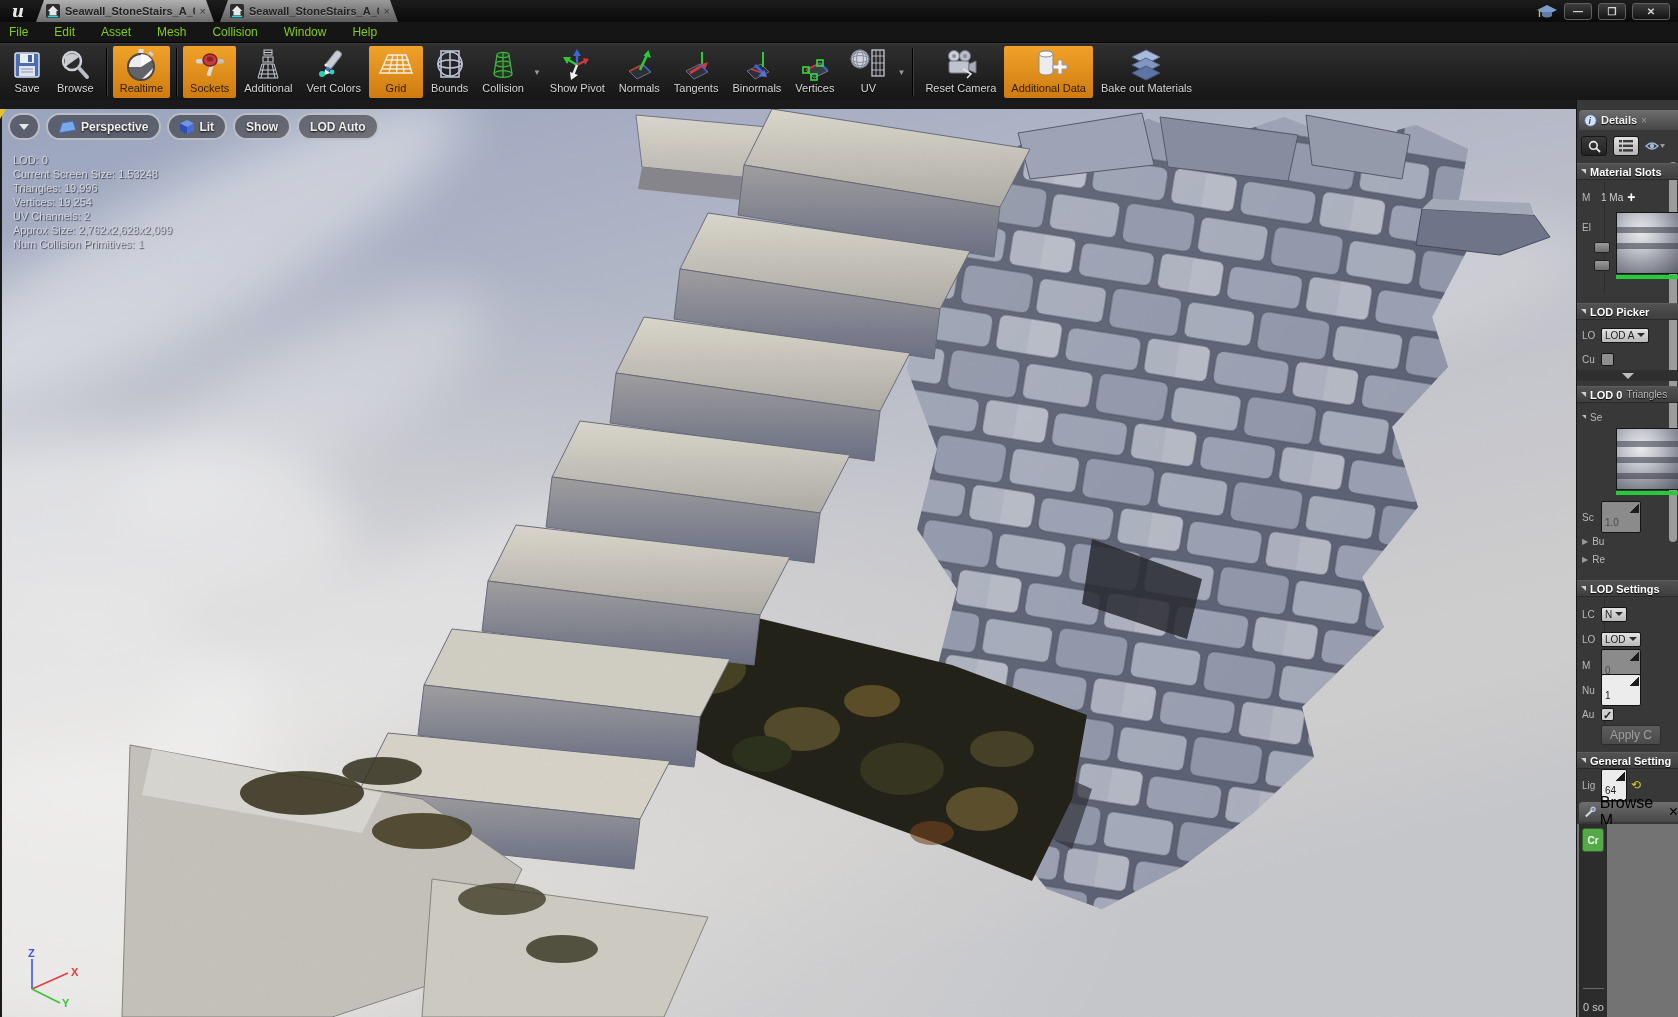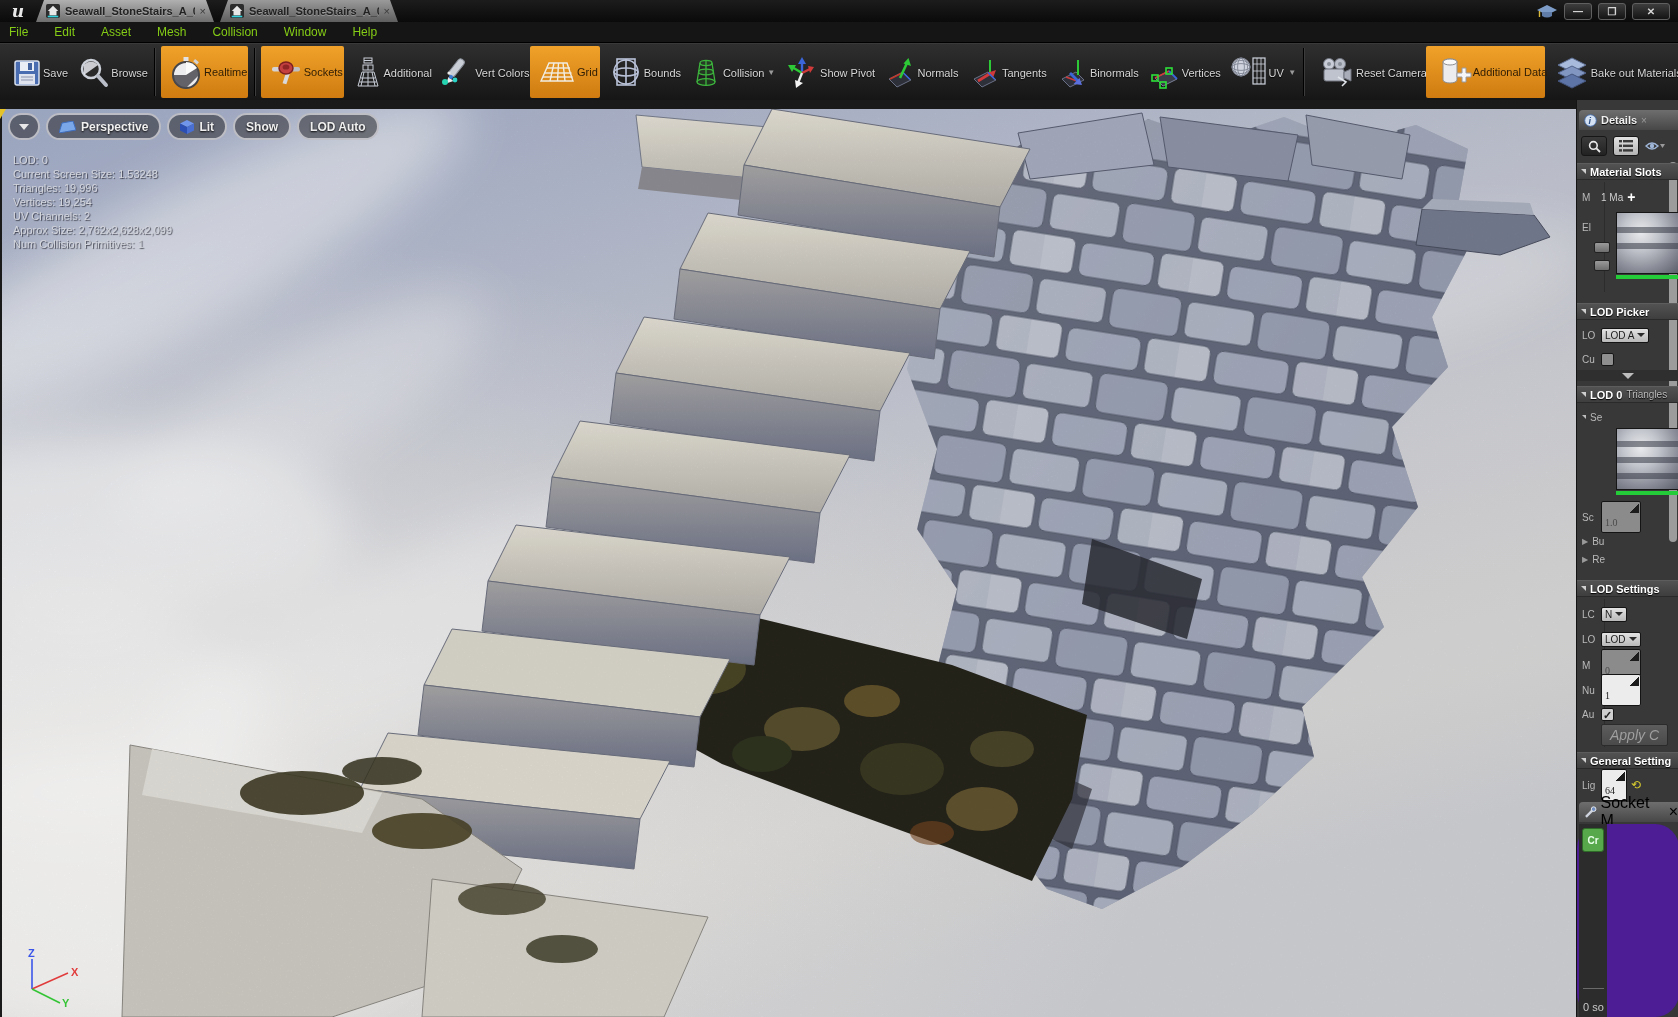--- a/index.html
+++ b/index.html
@@ -28,21 +28,21 @@
 
   
   .menubar { position:absolute; left:0; top:22px; width:100%; height:21px; background:#151515;
              display:flex; align-items:center; gap:26px; padding-left:9px; border-bottom:1px solid #000; }
   .menu-item { color:#84cc16; font-size:12px; }
 
   
   .toolbar { position:absolute; left:0; top:43px; width:100%; height:57px;
              background:linear-gradient(#2f2f2f,#161616); border-top:1px solid #3a3a3a;
              display:flex; align-items:stretch; padding-left:4px; }
-  .tbtn { display:flex; flex-direction:row; align-items:center; justify-content:flex-start;
+  .tbtn { display:flex; flex-direction:column; align-items:center; justify-content:flex-start;
           padding:3px 7px 1px; min-width:44px; }
   .tbtn .ticon { height:36px; display:flex; align-items:center; justify-content:center; }
   .tbtn .tlabel { font-size:11px; color:#d6d6d6; white-space:nowrap; margin-top:-1px;
                   text-shadow:0 1px 1px #000; }
   .tbtn.active { background:linear-gradient(#f0a22a,#cf7b10); border-radius:2px; margin:2px 1px; padding:1px 7px 0; }
   .tbtn.active .tlabel { color:#2e1d05; text-shadow:none; }
   .tsep { width:1px; background:#000; box-shadow:1px 0 0 #3c3c3c; margin:4px 5px; }
   .tdrop { color:#9a9a9a; font-size:8px; align-self:center; margin:0 2px; }
 
   
@@ -85,46 +85,46 @@
   .shdr .sub { font-weight:normal; color:#b9b9b9; font-size:10px; }
 
   .prow { position:absolute; left:5px; width:100px; height:18px; display:flex; align-items:center; gap:4px;
           color:#b9b9b9; font-size:10px; }
   .plabel { width:15px; overflow:hidden; white-space:nowrap; flex:0 0 15px; }
   .pdd { background:linear-gradient(#e3e3e3,#b9b9b9); border:1px solid #141414; border-radius:2px;
          color:#1c1c1c; font-size:10px; padding:1px 3px; display:flex; align-items:center; gap:3px; white-space:nowrap; }
   .pdd .dar { width:0; height:0; border-left:4px solid transparent; border-right:4px solid transparent;
               border-top:4px solid #2b2b2b; }
   .pnum { background:#ececec; border:1px solid #141414; border-radius:2px; color:#1c1c1c; font-size:10px;
-          padding:15px 3px; min-width:40px; position:relative; height:14px;font-family:Liberation Serif, serif; }
+          padding:15px 3px; min-width:40px; position:relative; height:14px; }
   .pnum.dis { background:#8b8b8b; color:#4a4a4a; }
   .spin { position:absolute; right:1px; top:2px; width:9px; height:9px;
           background:linear-gradient(135deg, transparent 48%, #1c1c1c 50%); }
   .pchk { width:13px; height:13px; background:#cfcfcf; border:1px solid #161616; border-radius:2px;
           color:#222; font-size:11px; line-height:12px; text-align:center; font-weight:bold; }
   .pchk.empty { background:#8f8f8f; color:transparent; }
   .pbtn { background:linear-gradient(#5d5d5d,#4a4a4a); border:1px solid #2b2b2b; border-radius:2px;
-          color:#9f9f9f; font-size:14px; padding:2px 8px;font-style:italic; }
+          color:#9f9f9f; font-size:12px; padding:2px 8px; }
   .thumb { position:absolute; width:70px; height:62px; border:1px solid #161616;
            background:radial-gradient(circle at 35% 32%, #e9eaec 0%, #c2c5cc 30%, #8b8e98 62%, #4e525e 100%); }
   .thumb .stripe { position:absolute; left:0; width:100%; height:6px; background:rgba(55,58,70,.55); }
   .gbar { position:absolute; width:70px; height:4px; background:#25cc3a; }
   .mini-btn { position:absolute; width:16px; height:11px; border-radius:2px;
               background:linear-gradient(#9a9a9a,#6e6e6e); border:1px solid #222; }
   .scrollthumb { position:absolute; right:1px; width:8px; border-radius:4px; background:#9c9c9c; }
   .expander { position:absolute; left:0; width:102px; height:11px; background:#2f2f2f;
               display:flex; align-items:center; justify-content:center; }
   .expander .dar { width:0; height:0; border-left:6px solid transparent; border-right:6px solid transparent;
                    border-top:6px solid #bdbdbd; }
   .vline { position:absolute; width:1px; background:#2c2c2c; left:27px; }
 
   .sockettab { position:absolute; left:2px; top:702px; height:20px; width:104px;
                background:linear-gradient(#6e6e6e,#474747); border-radius:4px 4px 0 0;
                display:flex; align-items:center; gap:4px; padding:0 5px; }
-  .socket-area { position:absolute; left:0; top:724px; width:102px; height:193px; background:#4c1d95;border-radius:24px; }
+  .socket-area { position:absolute; left:0; top:724px; width:102px; height:193px; background:#737373; }
   .socket-left { position:absolute; left:2px; top:0; width:28px; height:193px; background:#2c2c2c; }
   .socket-right { position:absolute; left:32px; top:0; width:70px; height:193px; background:#414141;
                   border:1px solid #262626; }
   .crbtn { position:absolute; left:3px; top:4px; width:22px; height:24px; background:#56a84b;
            border:1px solid #2e6b28; border-radius:3px; color:#eaffea; font-size:10px; font-weight:bold;
            display:flex; align-items:center; justify-content:center; }
   .sockcount { position:absolute; left:4px; bottom:4px; color:#c9c9c9; font-size:11px; border-top:1px solid #6a6a6a;
                padding-top:12px; white-space:nowrap; }
   .selectsock { position:absolute; left:8px; top:88px; color:#cdcdcd; font-size:11px; white-space:nowrap; }
 </style>
@@ -788,21 +788,21 @@
           <span class="spin"></span>
         </span>
         <span style="color:#d9ce2e;font-size:12px">⟲</span>
       </div>
 
       <div class="sockettab">
         <svg width="13" height="13" viewBox="0 0 13 13">
           <line x1="2" y1="11" x2="9" y2="4" stroke="#cfd4de" stroke-width="2.4"></line>
           <circle cx="10" cy="3" r="2.4" fill="#6f8fc4" stroke="#e8e8e8"></circle>
           </svg>
-        <span class="t">Socket M</span>
+        <span class="t">Browse M</span>
         <span class="x">×</span>
       </div>
       <div class="socket-area">
         <div class="socket-left">
           <div class="crbtn">Cr</div>
           <div class="sockcount">0 so</div>
         </div>
       </div>
     </div>
   </div>

